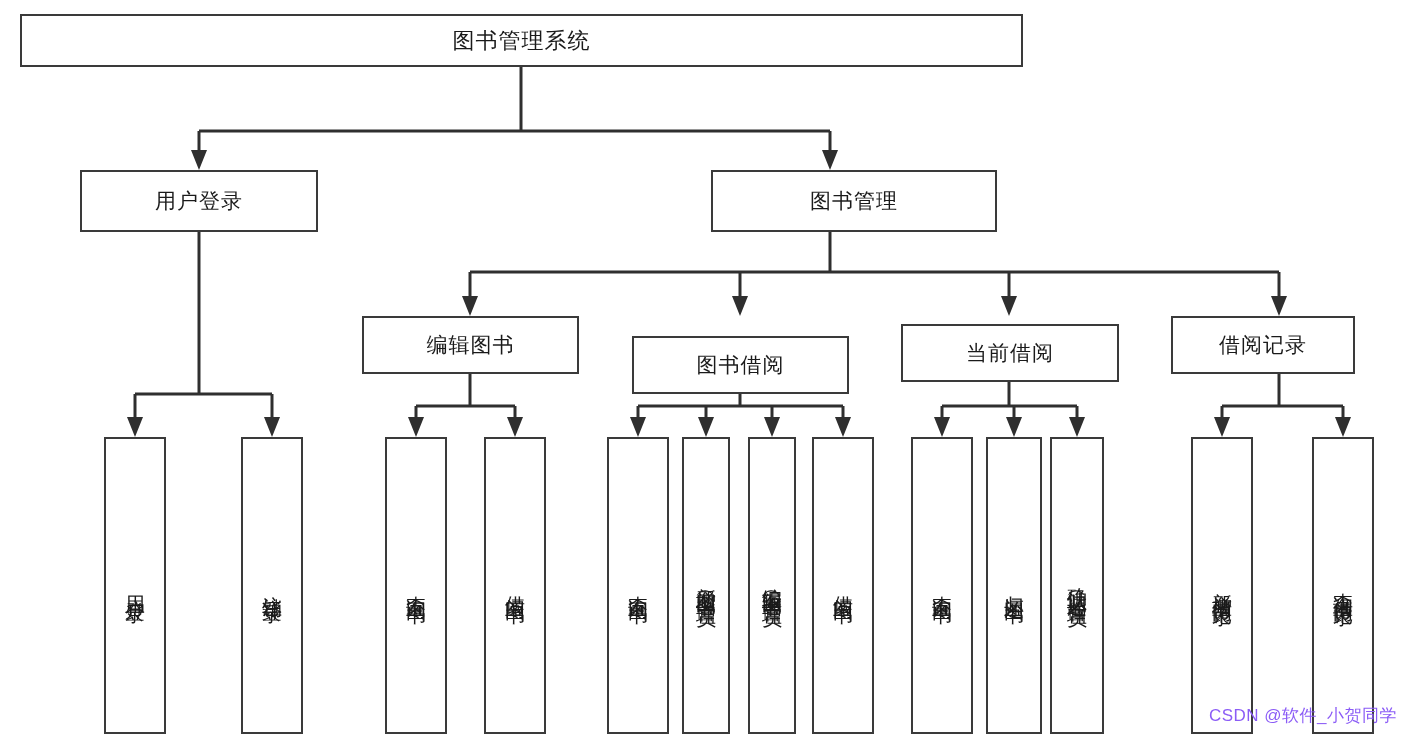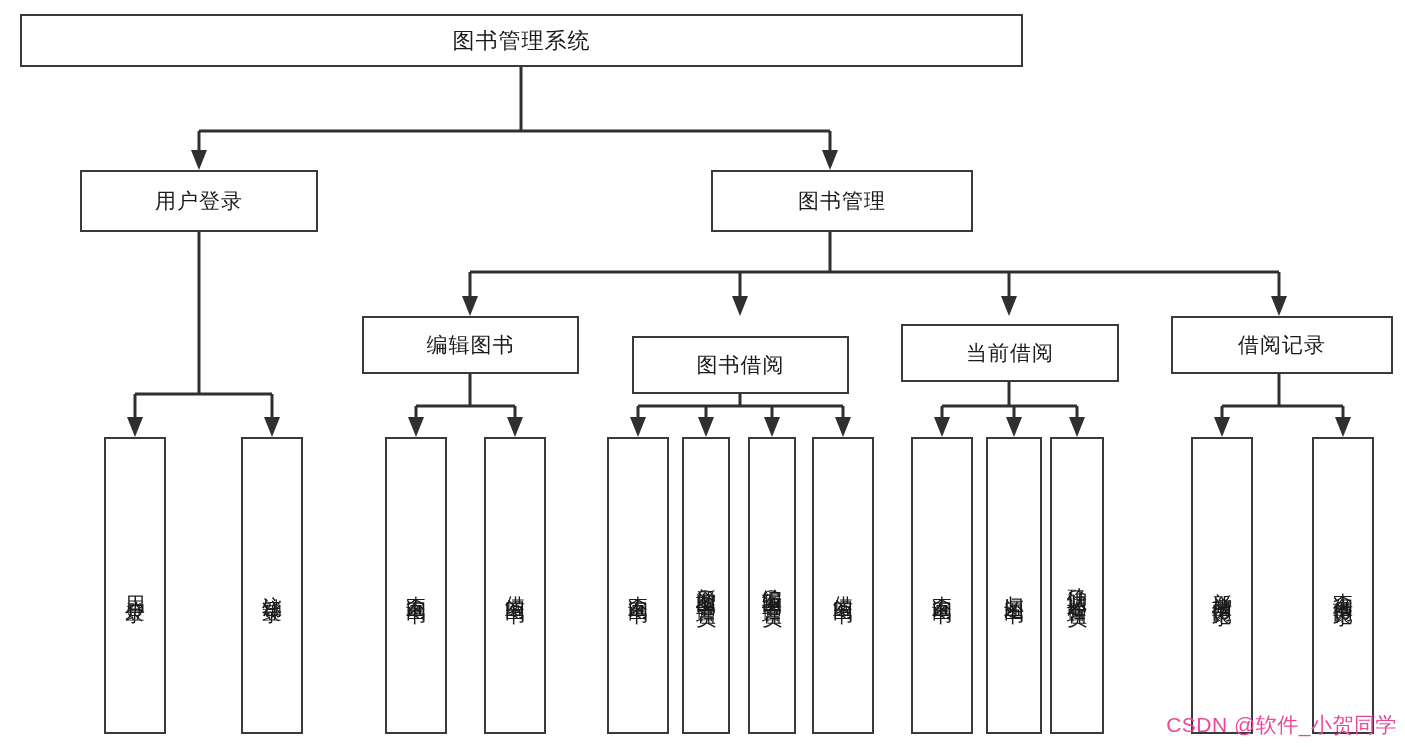--- a/index.html
+++ b/index.html
@@ -55,23 +55,23 @@
   #wires line, #wires path{
     stroke:#2f2f2f;
     stroke-width:3;
     fill:none;
   }
   .arrowhead{ fill:#2f2f2f; stroke:none; }
   
   #watermark{
     position:absolute;
     right:8px;
-    bottom:8px;
-    font-size:21px;
-    color:#ec4899;
+    bottom:20px;
+    font-size:17px;
+    color:#8b5cf6;
     letter-spacing:0.5px;
     white-space:nowrap;
     user-select:none;
   }
 </style>
 </head>
 <body>
 
 <div id="canvas">
 
@@ -139,34 +139,34 @@
     <polygon class="arrowhead" points="1335,417 1351,417 1343,437"></polygon>
   </svg>
 
   <div class="node h root" style="left:20px;top:14px;width:1003px;height:53px;">
     <span>图书管理系统</span>
   </div>
 
   <div class="node h" style="left:80px;top:170px;width:238px;height:62px;">
     <span>用户登录</span>
   </div>
-  <div class="node h" style="left:711px;top:170px;width:262px;height:62px;">
+  <div class="node h" style="left:711px;top:170px;width:286px;height:62px;">
     <span>图书管理</span>
   </div>
 
   <div class="node h" style="left:362px;top:316px;width:217px;height:58px;">
     <span>编辑图书</span>
   </div>
   <div class="node h" style="left:632px;top:316px;width:217px;height:58px;margin-top:20px;">
     <span>图书借阅</span>
   </div>
   <div class="node h" style="left:901px;top:324px;width:218px;height:58px;font-family:Liberation Serif, serif;">
     <span>当前借阅</span>
   </div>
-  <div class="node h" style="left:1171px;top:316px;width:222px;height:58px;">
+  <div class="node h" style="left:1171px;top:316px;width:184px;height:58px;">
     <span>借阅记录</span>
   </div>
 
   <div class="node v" style="left:104px;top:437px;width:62px;height:297px;">
     <span class="vtext">用户登录</span>
   </div>
   <div class="node v" style="left:241px;top:437px;width:62px;height:297px;">
     <span class="vtext">注销登录</span>
   </div>
   <div class="node v" style="left:385px;top:437px;width:62px;height:297px;">

